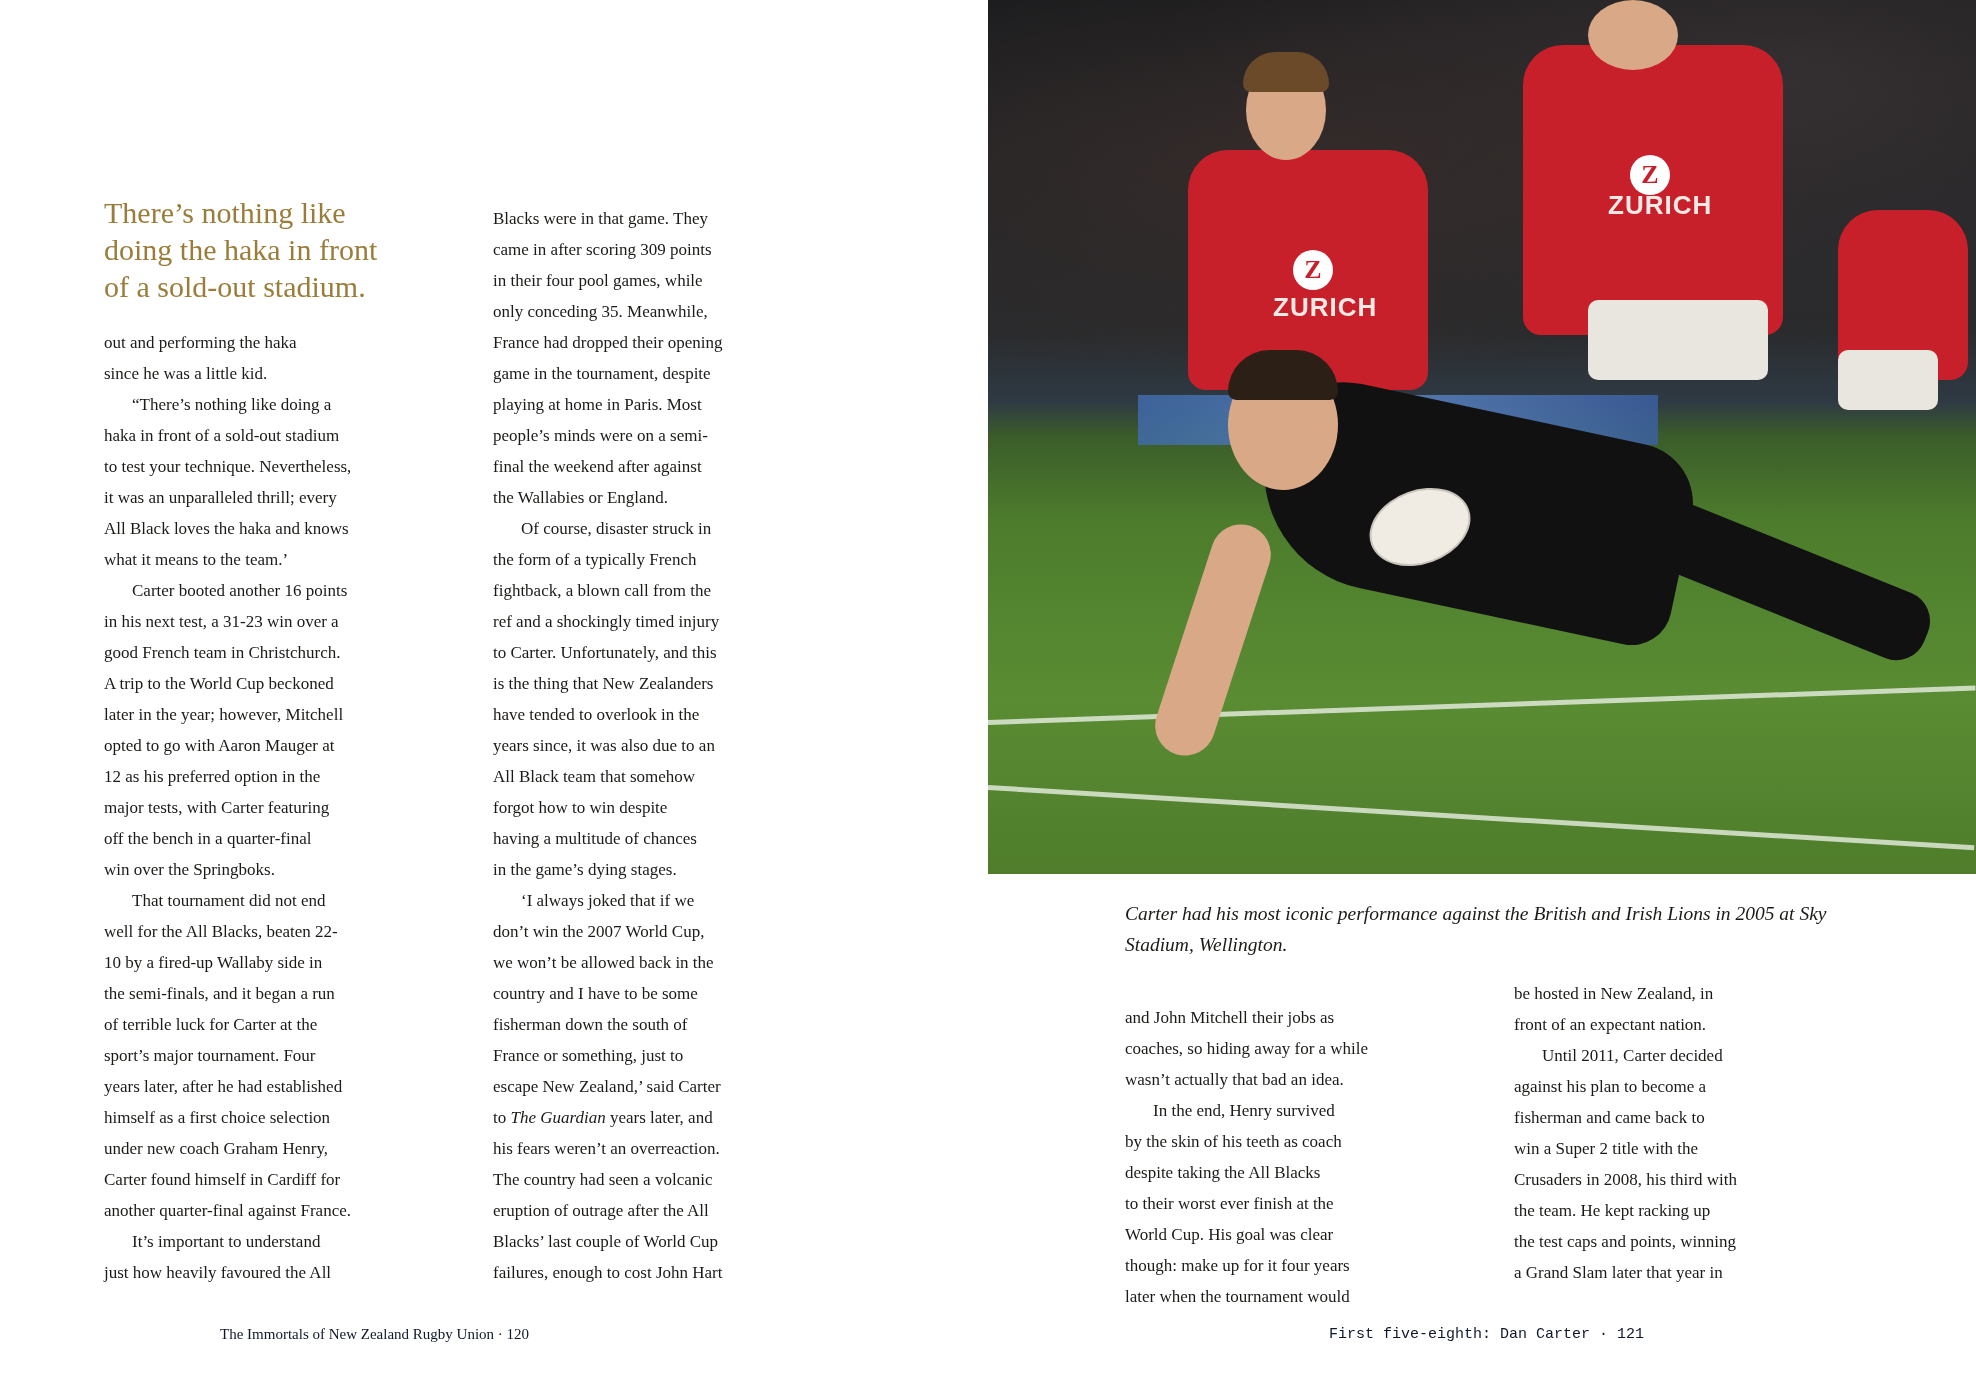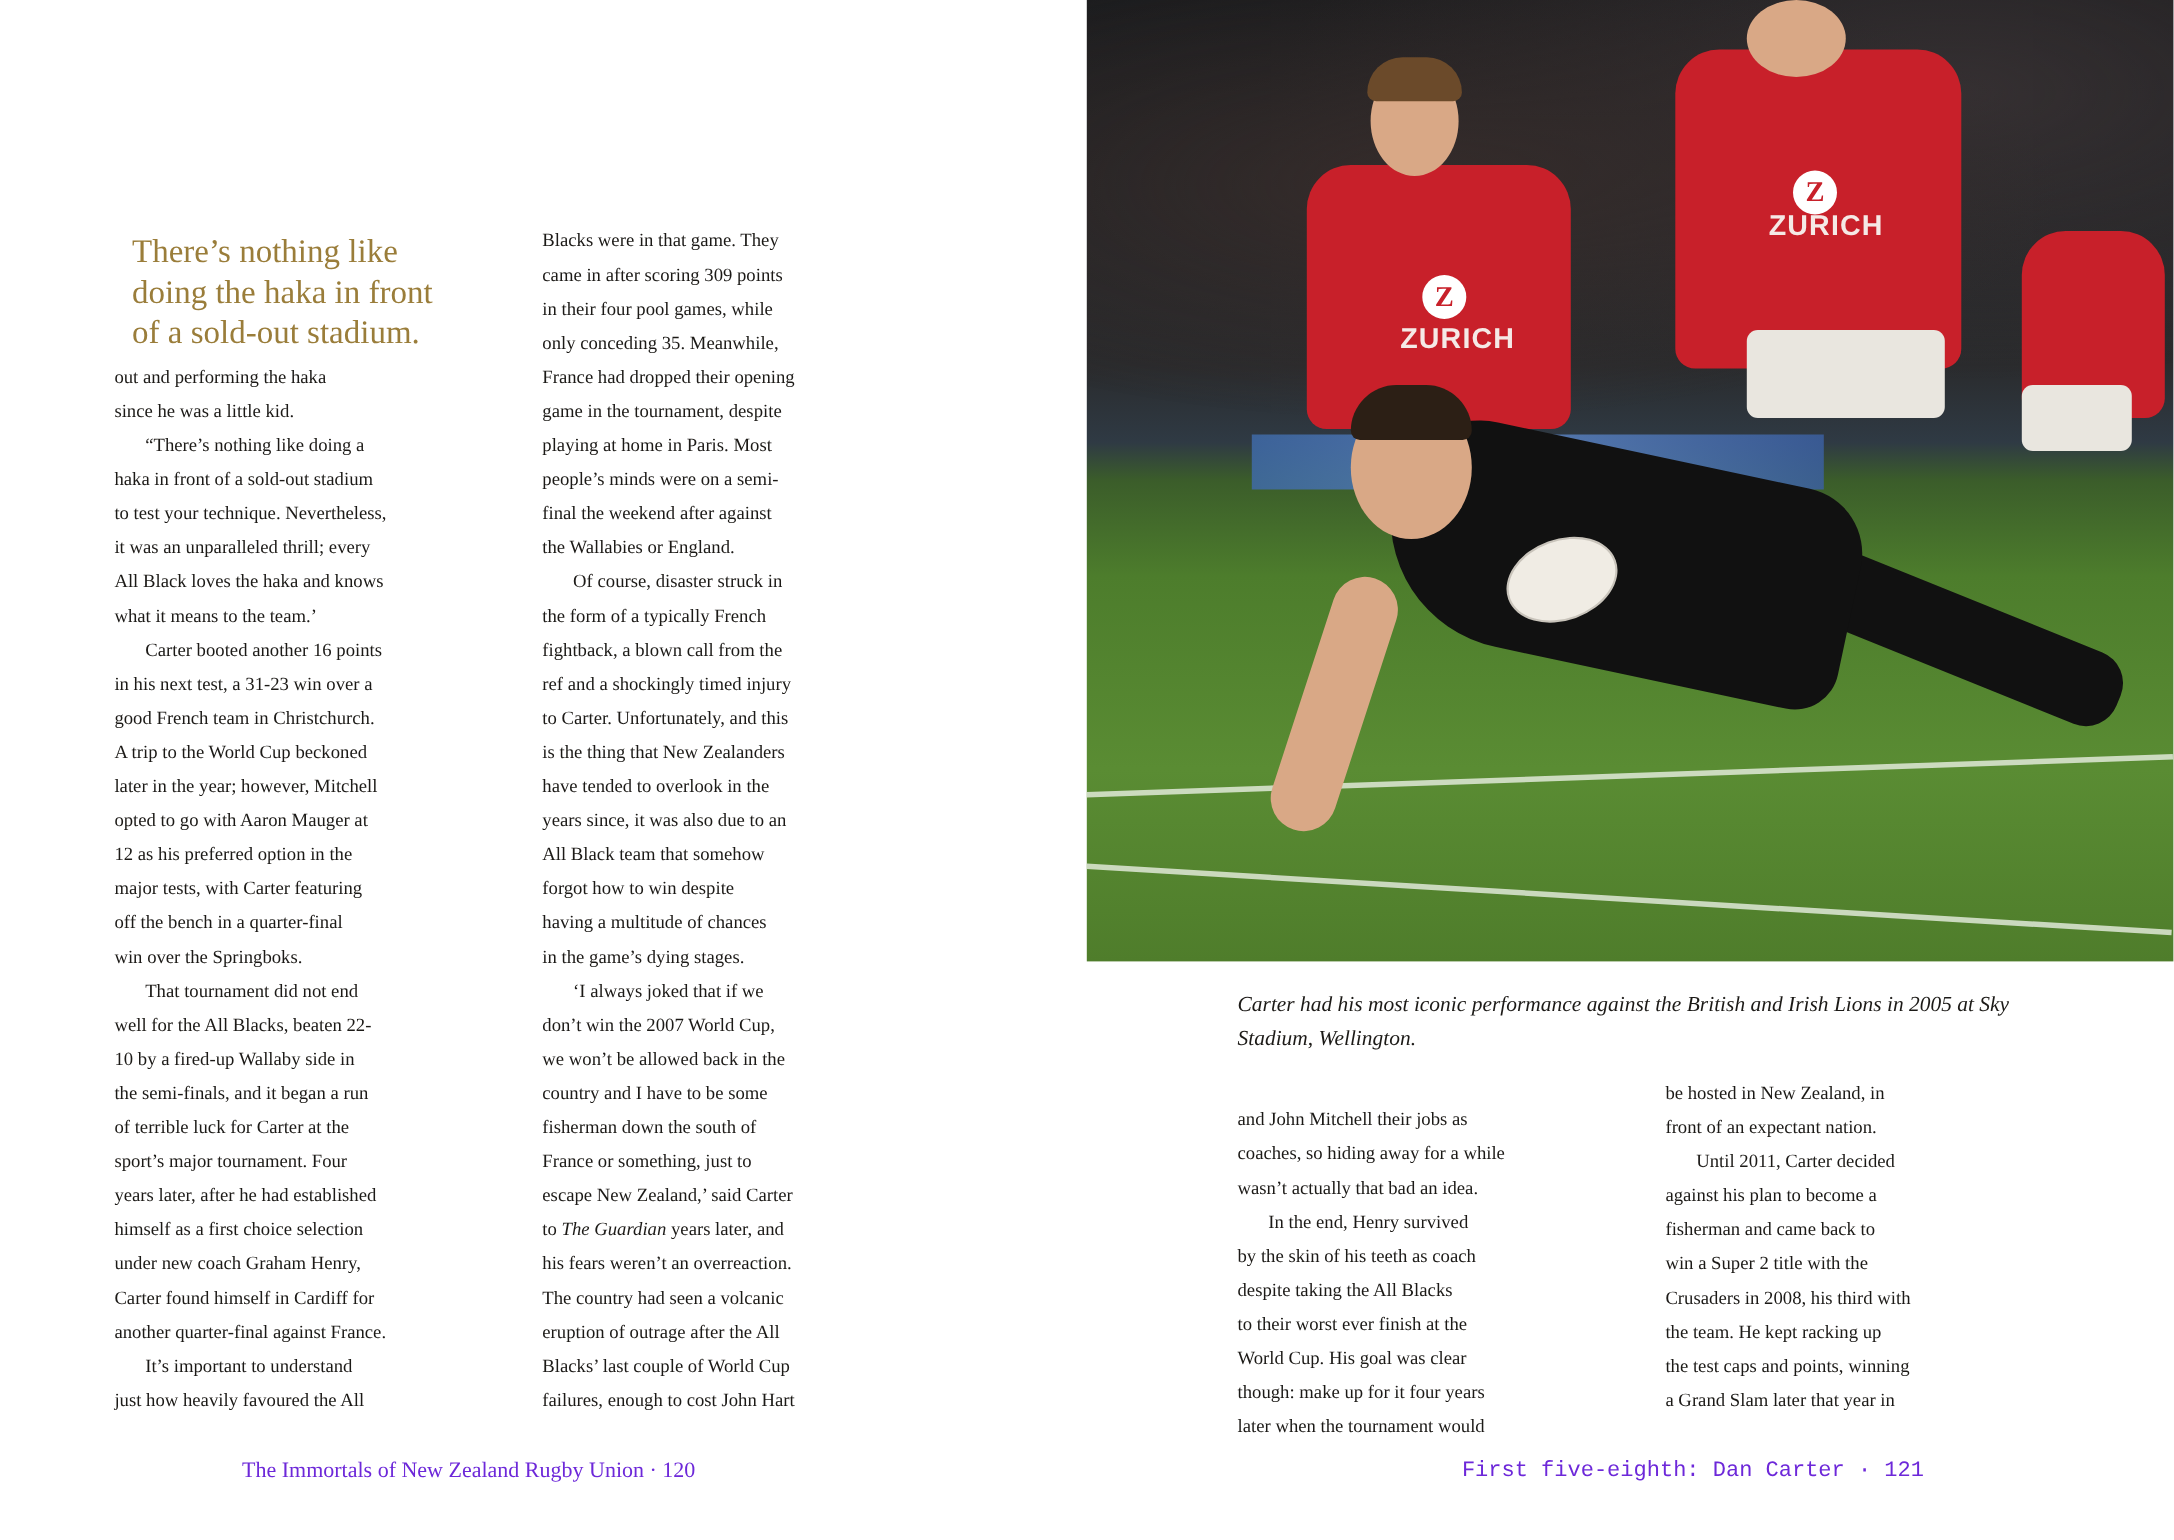--- a/index.html
+++ b/index.html
@@ -9,21 +9,21 @@
     font-family: "Liberation Serif", "DejaVu Serif", serif;
     color: #1c1a17;
   }
   .page { position: absolute; top: 0; height: 1400px; }
   .page-left { left: 0; width: 988px; }
   .page-right { left: 988px; width: 988px; }
 
   .pullquote {
     position: absolute; left: 104px; top: 194px; width: 340px;
     font-size: 30px; line-height: 37px; color: #9a7d3a;
-    margin: 16px; font-weight: normal;
+    margin: 0; font-weight: normal;
   }
   .col {
     position: absolute; font-size: 17px; line-height: 31px;
     color: #1c1a17; white-space: nowrap;
   }
   .col .line { display: block; height: 31px; }
   .col .indent { padding-left: 28px; }
   .col-l1 { left: 104px; top: 327px; }
   .col-l2 { left: 493px; top: 203px; }
   .col-r1 { left: 137px; top: 1002px; }
@@ -69,21 +69,21 @@
   .z2 { left: 642px; top: 155px; }
   .zurich { position: absolute; color: #f5e9e6; font: bold 26px "Liberation Sans", sans-serif; letter-spacing: 1px; }
   .zu1 { left: 285px; top: 292px; }
   .zu2 { left: 620px; top: 190px; }
 
   .caption {
     position: absolute; left: 137px; top: 886px; width: 760px;
     font-style: italic; font-size: 19.5px; line-height: 31px; color: #1c1a17; margin-top: 12px;
   }
   .footer {
-    position: absolute; top: 1326px; font-size: 20px; color: #6d28d9; white-space: nowrap; text-align: right;
+    position: absolute; top: 1326px; font-size: 15px; color: #0f172a; white-space: nowrap; text-align: right;
   }
   .footer-left { left: 220px; }
   .footer-right { left: 341px; font-family: Liberation Mono, monospace; }
 </style>
 </head>
 <body>
 
 <div class="page page-left">
   <h2 class="pullquote">
     <span class="line" style="display:block">There’s nothing like</span>

